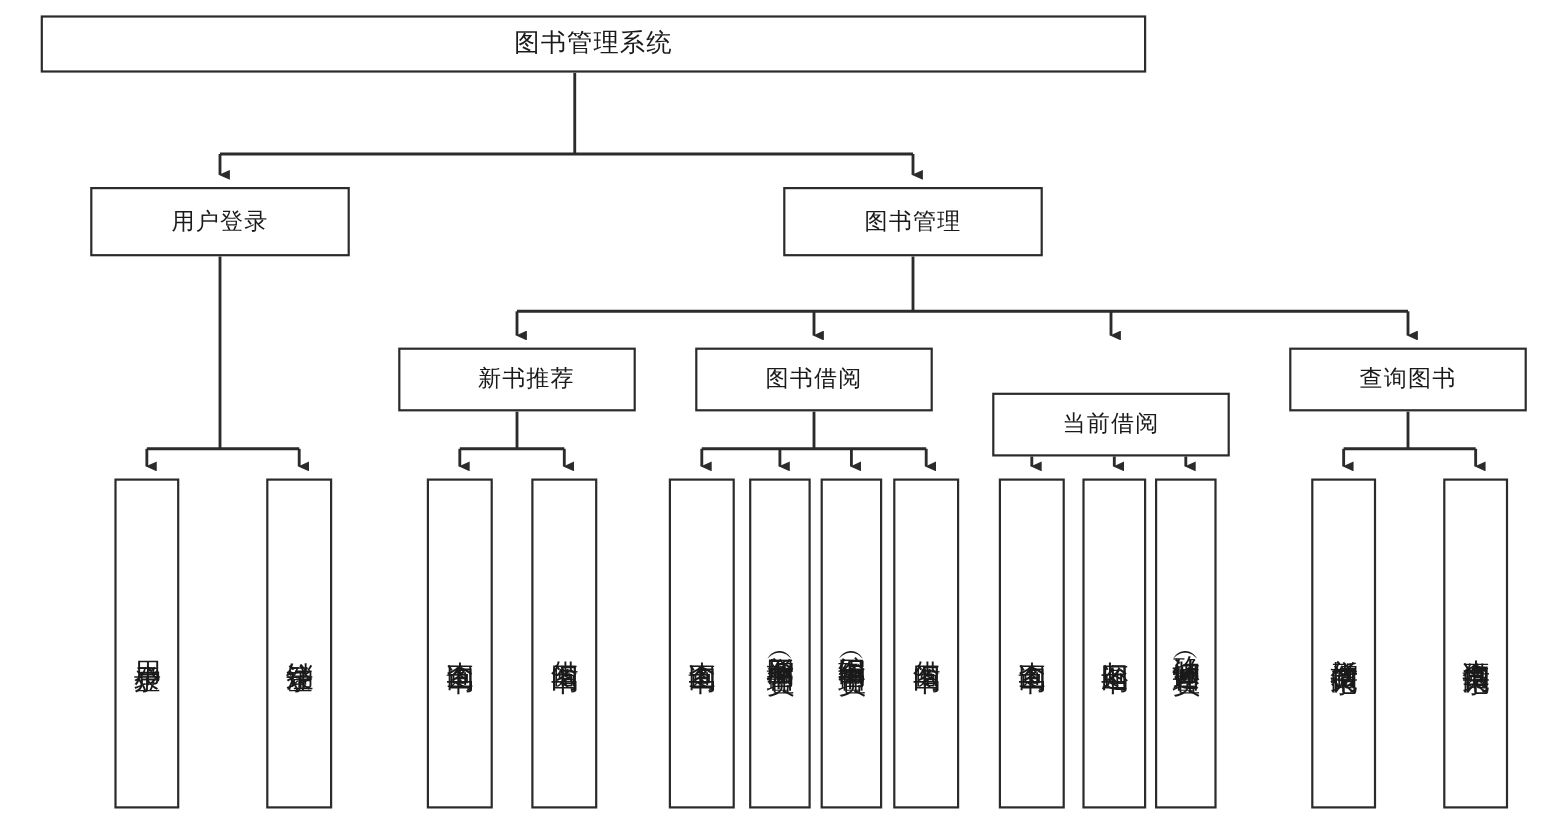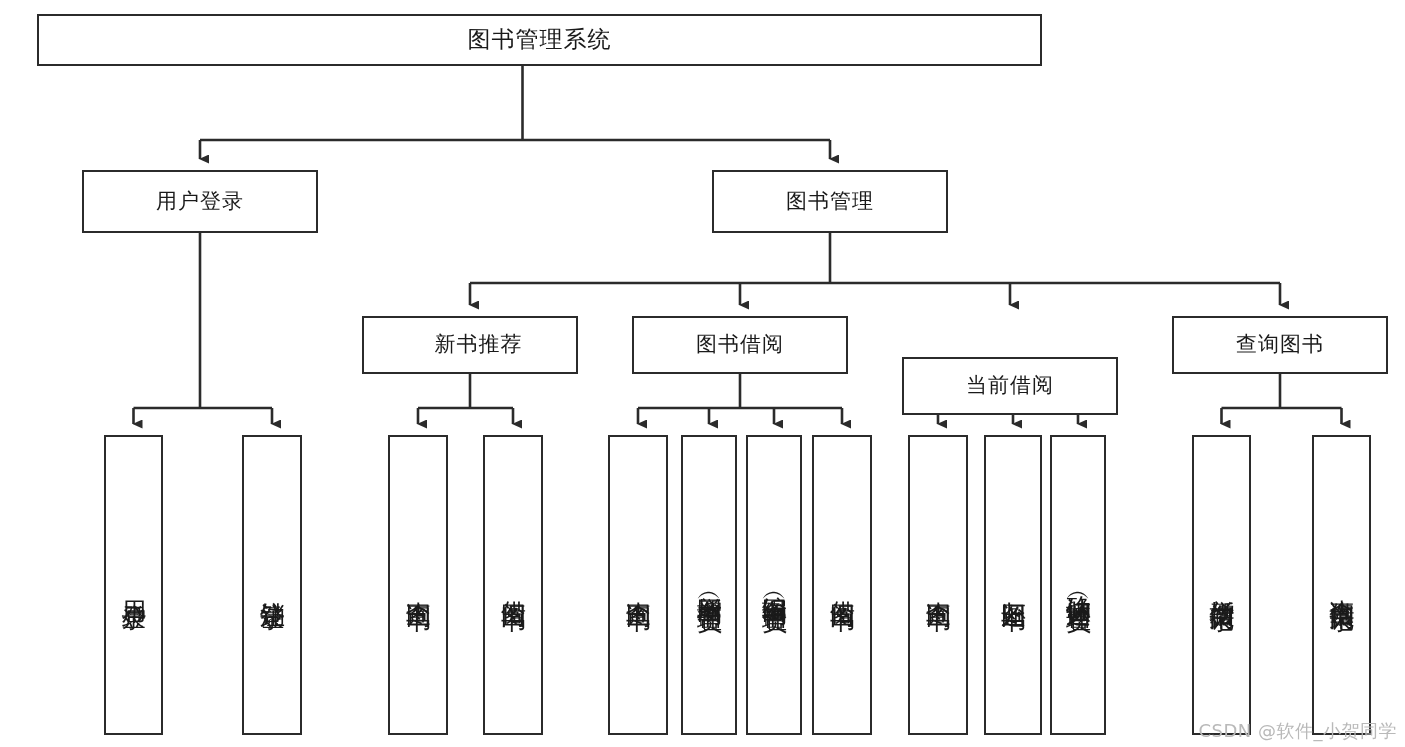--- a/index.html
+++ b/index.html
@@ -166,14 +166,13 @@
         <span>确认归还（管理员）</span>
       </div>
       <div class="node vertical" style="left: 1192px; top: 435px; width: 59px; height: 300px; border-color: rgb(43, 43, 43); background: rgb(255, 255, 255); color: rgb(26, 26, 26);">
         <span>新增借阅记录</span>
       </div>
       <div class="node vertical" style="left: 1312px; top: 435px; width: 59px; height: 300px; border-color: rgb(43, 43, 43); background: rgb(255, 255, 255); color: rgb(26, 26, 26);">
         <span>查询借阅记录</span>
       </div>
     </div>
 
-  <div id="watermark">CSDN @软件_小贺同学</div>
 </div>
 
 </body></html>

